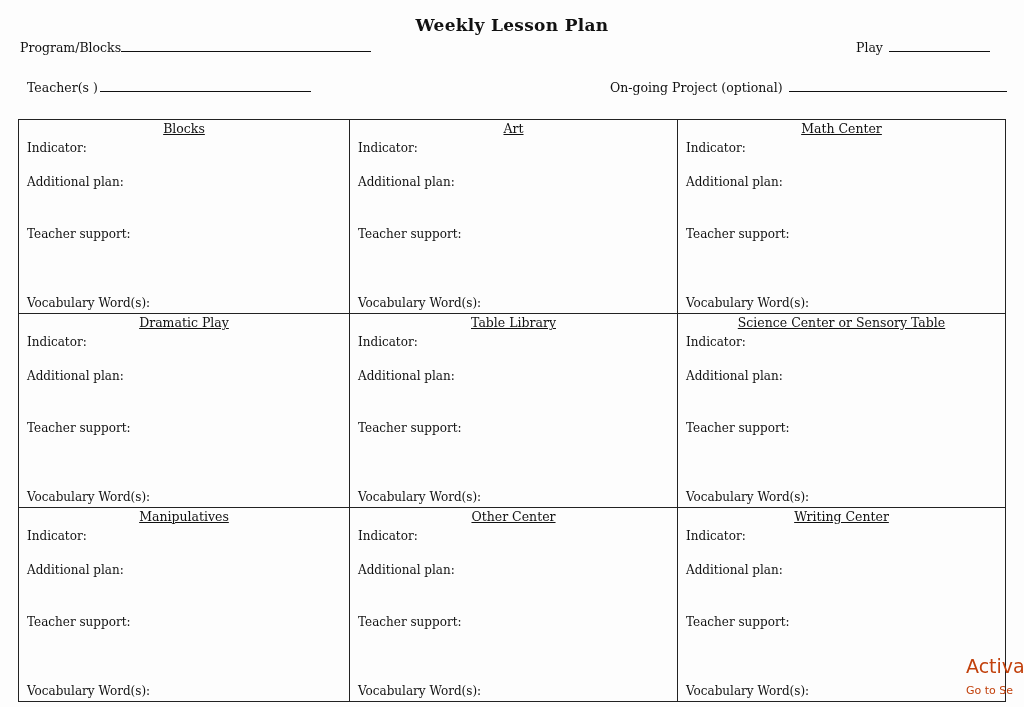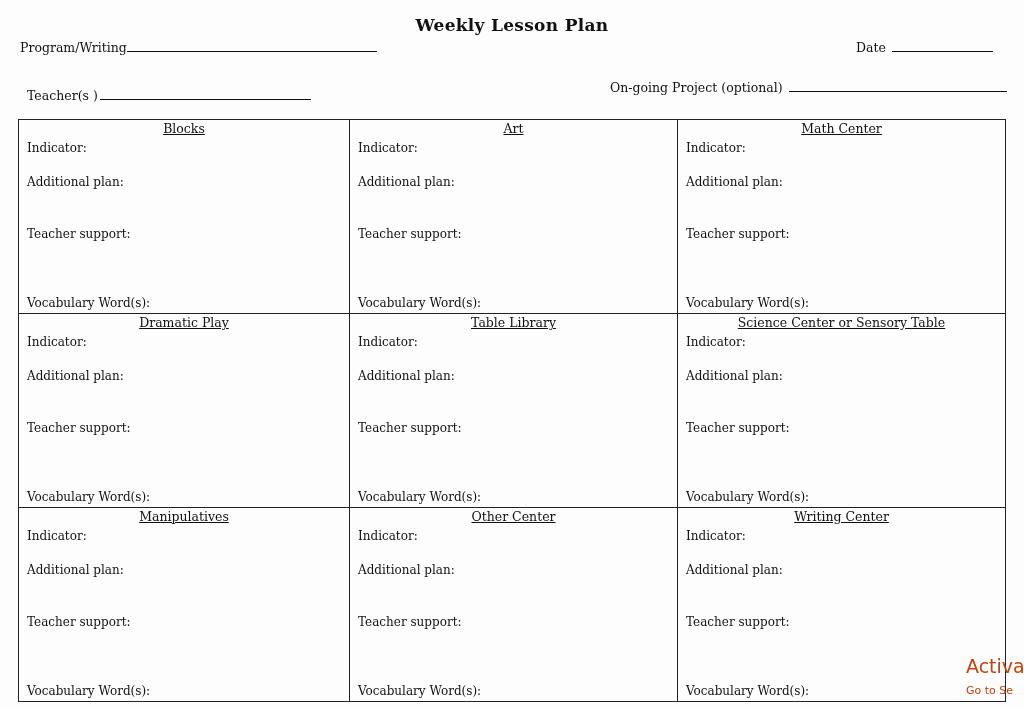--- a/index.html
+++ b/index.html
@@ -14,28 +14,28 @@
   .hd { text-align:center; text-decoration:underline; font-size:12.5px; line-height:16px; margin-top:1px; }
   .lbl { position:absolute; left:8px; font-size:12px; white-space:nowrap; }
   .wm { position:absolute; color:#c2410c; font-family:"DejaVu Sans","Liberation Sans",sans-serif; }
 </style>
 </head>
 <body>
 
 <div class="title" style="top:15px;">Weekly Lesson Plan</div>
 
 <div class="field" style="left:20px; top:40px;">
-  <span>Program/Writing</span>
+  <span>Program/Blocks</span>
   <span class="line" style="width:250px;margin-left:0;"></span>
 </div>
 <div class="field" style="left:856px; top:40px;">
-  <span>Date</span>
+  <span>Play</span>
   <span class="line" style="width:101px;margin-left:6px;"></span>
 </div>
-<div class="field" style="left:27px; top:88px;">
+<div class="field" style="left:27px; top:80px;">
   <span>Teacher(s )</span>
   <span class="line" style="width:211px;"></span>
 </div>
 <div class="field" style="left:610px; top:80px;">
   <span>On-going Project (optional)</span>
   <span class="line" style="width:218px;margin-left:6px;"></span>
 </div>
 
 <table>
   <colgroup>

